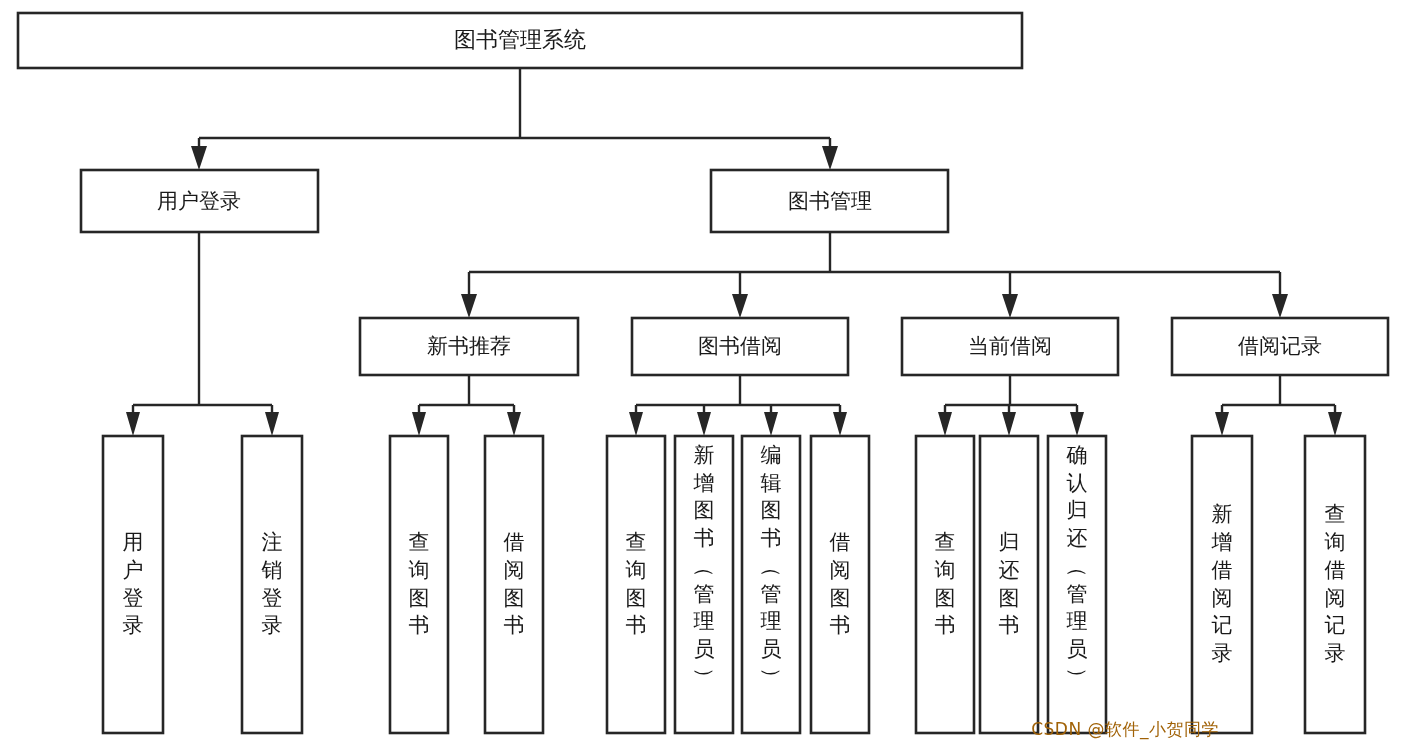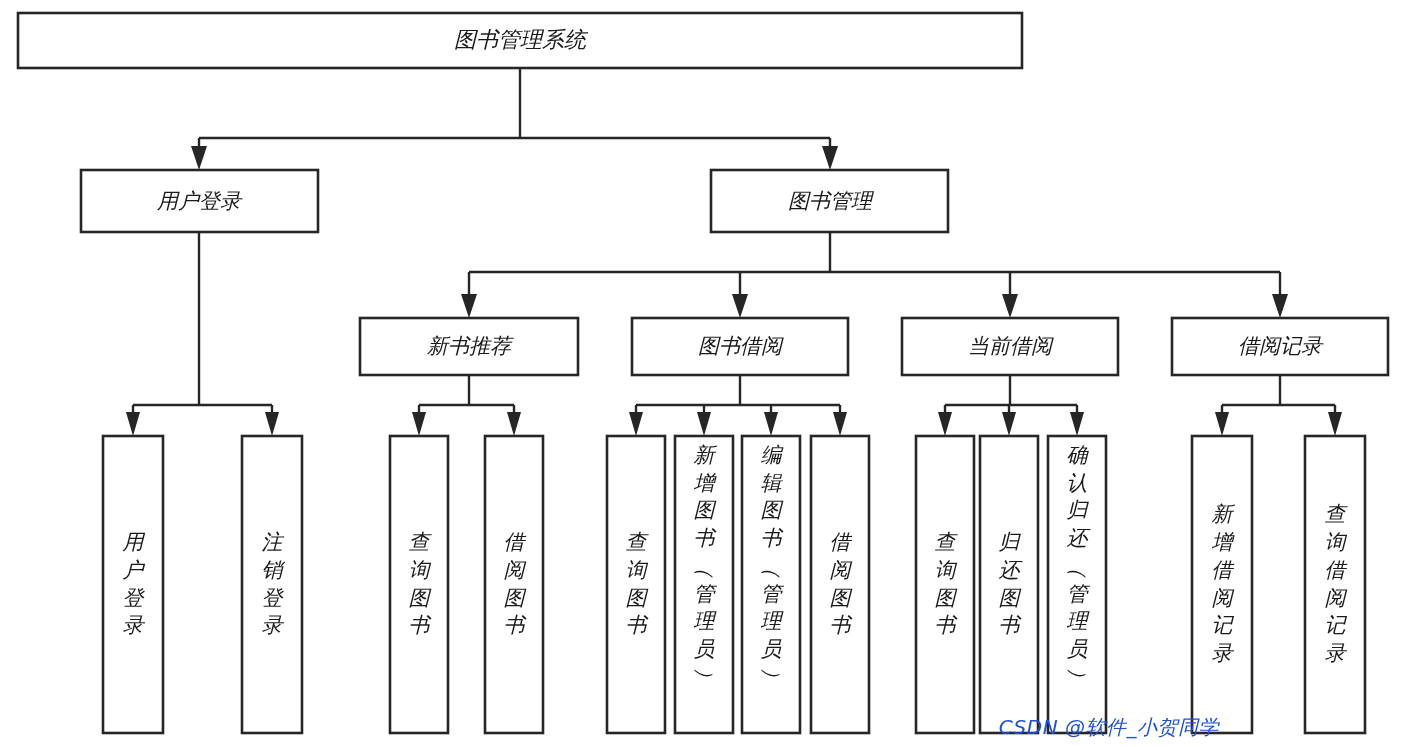--- a/index.html
+++ b/index.html
@@ -12,21 +12,20 @@
     height: 747px;
     font-family: "DejaVu Sans", "Liberation Sans", sans-serif;
     overflow: hidden;
     position: relative;
   }
   #diagram-root {
     position: relative;
     width: 1229px;
     height: 747px;
     background: #ffffff;
-    font-style: italic;
   }
   svg#tree-canvas {
     position: absolute;
     top: 0;
     left: 0;
     width: 1405px;
     height: 747px;
   }
   .node-box {
     fill: #ffffff;
@@ -76,22 +75,22 @@
   }
   .leaf-label .ch.rot {
     display: block;
     transform: rotate(90deg);
   }
   .watermark {
     position: absolute;
     right: 10px;
     bottom: 6px;
     font-family: "DejaVu Sans", "Liberation Sans", sans-serif;
-    font-size: 20px;
-    color: #1d4ed8;
+    font-size: 17px;
+    color: #a16207;
     letter-spacing: 0.5px;
     white-space: nowrap;
     user-select: none;
     text-align: right;
   }
 </style>
 </head>
 <body>
 
 <div id="diagram-root">

